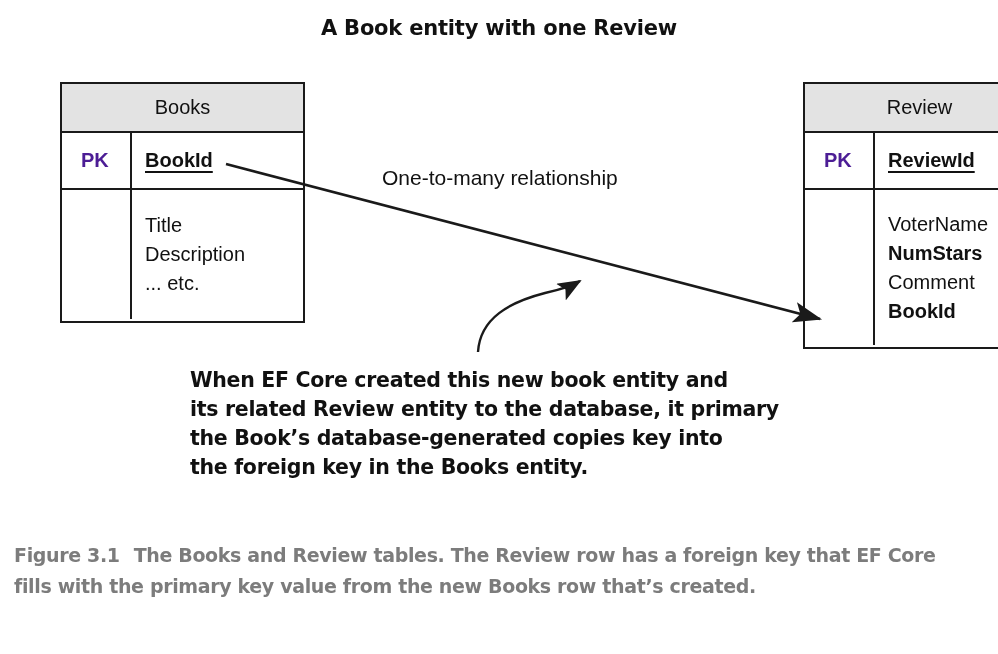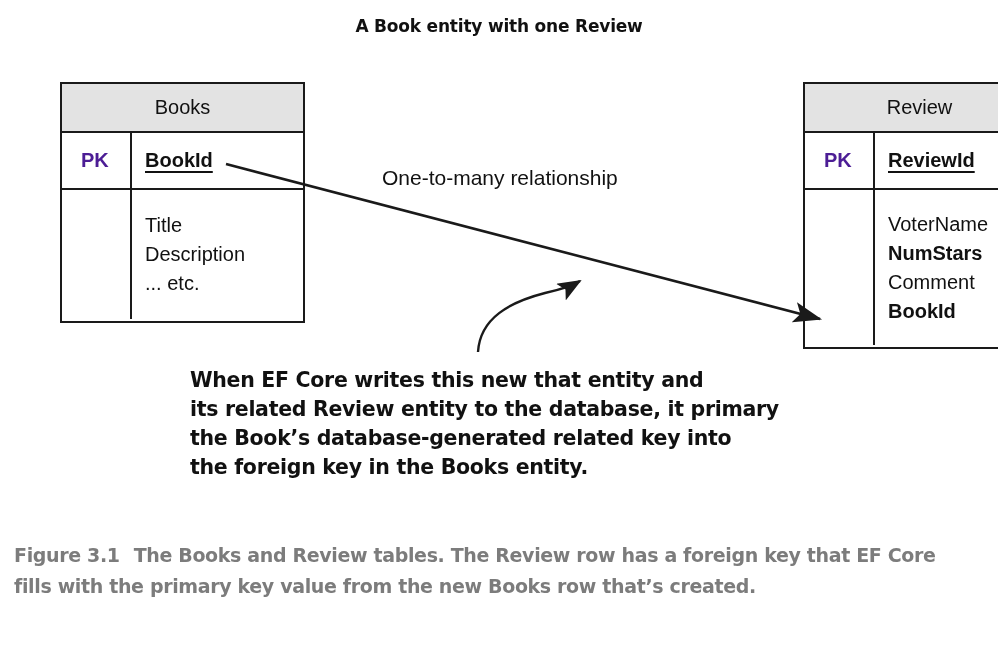--- a/index.html
+++ b/index.html
@@ -18,21 +18,21 @@
 
   
   #figure-title {
     position: absolute;
     left: 0;
     top: 16px;
     width: 998px;
     text-align: center;
     font-family: "DejaVu Sans", sans-serif;
     font-weight: bold;
-    font-size: 17px;
+    font-size: 21px;
     letter-spacing: -0.2px;
     color: #111111;
   }
 
   
   .entity-table {
     position: absolute;
     box-sizing: border-box;
     border: 2.5px solid #1a1a1a;
     background: #ffffff;
@@ -201,21 +201,21 @@
   </defs>
 
   <line x1="226" y1="164" x2="820" y2="319" stroke="#1a1a1a" stroke-width="2.6" marker-end="url(#solid-arrowhead)"></line>
 
   <path d="M 478,352 C 480,318 510,302 545,293 Q 568,288 580,281" fill="none" stroke="#1a1a1a" stroke-width="2.4" marker-end="url(#curve-arrowhead)"></path>
 </svg>
 
 <div id="relationship-label">One-to-many relationship</div>
 
 <div id="callout-note">
-  <div class="note-line">When EF Core writes this new that entity and</div>
+  <div class="note-line">When EF Core created this new book entity and</div>
   <div class="note-line">its related Review entity to the database, it primary</div>
-  <div class="note-line">the Book’s database-generated related key into</div>
+  <div class="note-line">the Book’s database-generated copies key into</div>
   <div class="note-line">the foreign key in the Books entity.</div>
 </div>
 
 <div id="figure-caption">
   <span>Figure 3.1</span><span class="caption-gap"></span><span>The Books and Review tables. The Review row has a foreign key that EF Core fills with the primary key value from the new Books row that’s created.</span>
 </div>
 
 </body></html>

